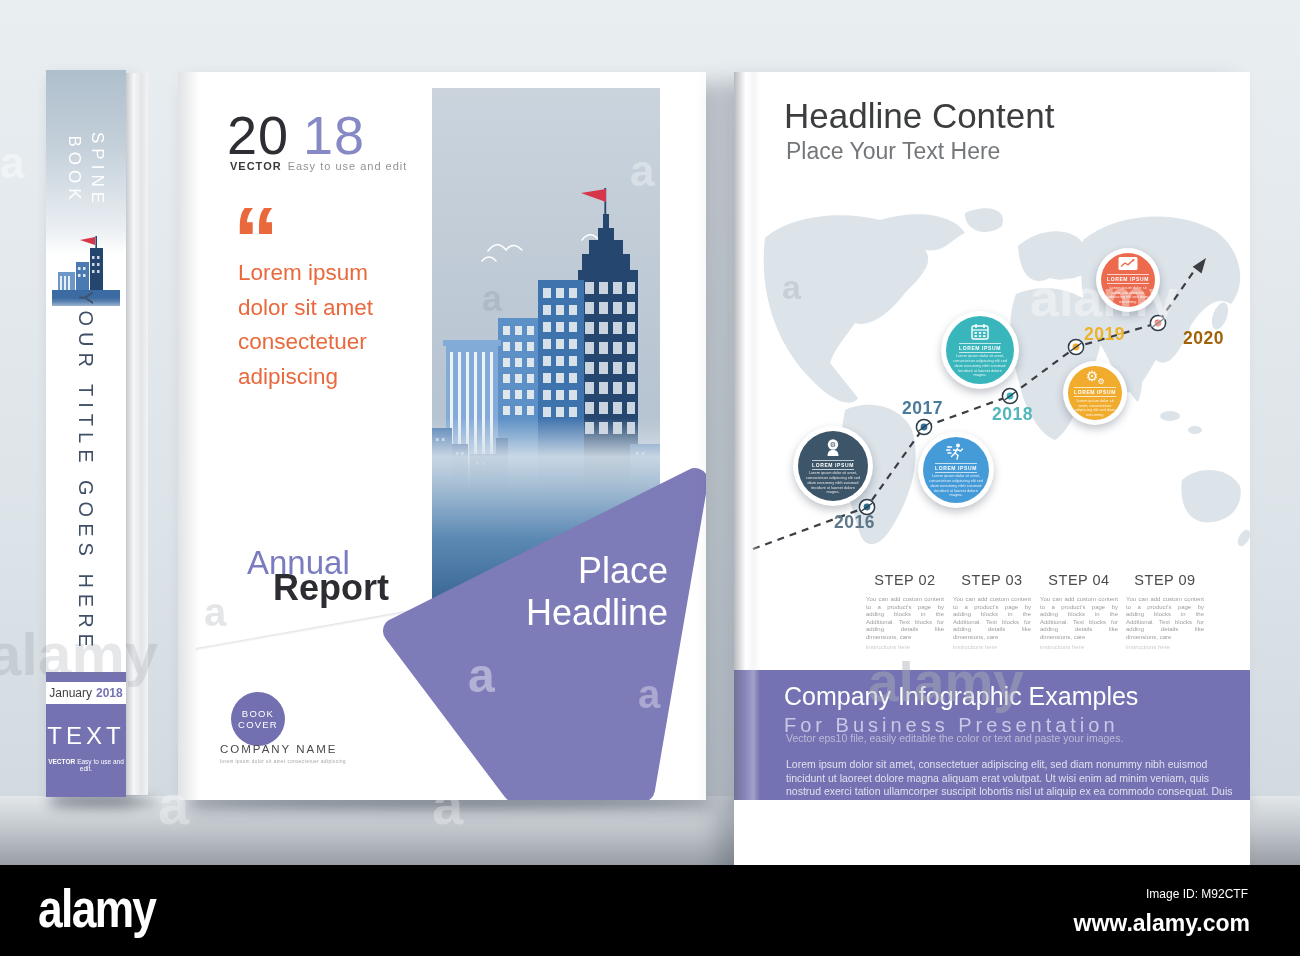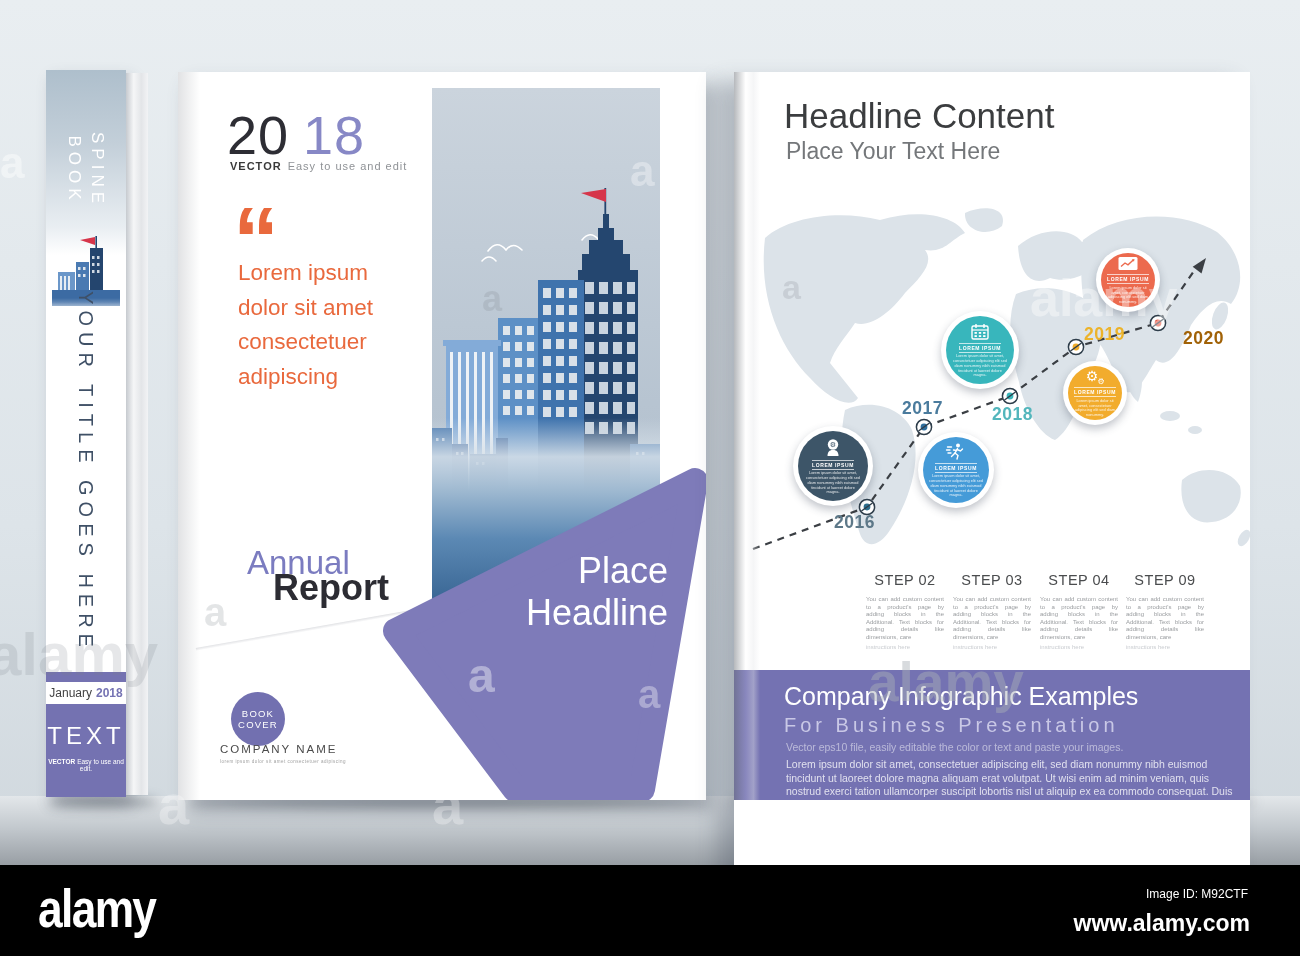--- a/index.html
+++ b/index.html
@@ -71,21 +71,21 @@
   .mi-label{font-size:5px;font-weight:700;letter-spacing:.6px;margin-top:1px;border-top:.5px solid rgba(255,255,255,.7);
             border-bottom:.5px solid rgba(255,255,255,.7);padding:1px 0;}
   .mi-body{font-size:3.9px;line-height:4.7px;width:82%;color:rgba(255,255,255,.85);margin-top:1.5px;}
   .step{position:absolute;width:78px;text-align:center;}
   .step-title{font-size:14.5px;font-weight:500;color:#4a4c4e;letter-spacing:.5px;}
   .step-body{margin-top:8px;font-size:6px;line-height:7.6px;color:#9a9da0;text-align:justify;}
   .step-foot{margin-top:2px;font-size:6px;color:#c9ccd0;text-align:left;}
   .pg-footer{position:absolute;left:0;top:598px;width:516px;height:130px;background:#7472b2;color:#fff;}
   .pf-title{position:absolute;left:50px;top:12px;font-size:25px;font-weight:400;}
   .pf-sub{position:absolute;left:50px;top:44px;font-size:20px;letter-spacing:4px;color:#c9c8e6;}
-  .pf-note{position:absolute;left:52px;top:71px;font-size:10.5px;color:rgba(255,255,255,.5);}
+  .pf-note{position:absolute;left:52px;top:62px;font-size:10.5px;color:rgba(255,255,255,.5);}
   .pf-body{position:absolute;left:52px;top:88px;width:452px;font-size:10.5px;line-height:13.5px;color:rgba(255,255,255,.78);}
   
   .wm{position:absolute;font-weight:700;pointer-events:none;z-index:60;}
   .wm-w{color:#ffffff;} .wm-g{color:#7a8088;}
   
   .bar{position:absolute;left:0;top:865px;width:1300px;height:91px;background:#000;z-index:80;}
   .bar-logo{position:absolute;left:38px;top:12px;color:#fff;font-size:54px;font-weight:700;
             letter-spacing:-2px;transform:scaleX(.82);transform-origin:left center;}
   .bar-id{position:absolute;right:52px;top:22px;color:#fff;font-size:12px;}
   .bar-url{position:absolute;right:50px;top:45px;color:#fff;font-size:23px;font-weight:700;}

